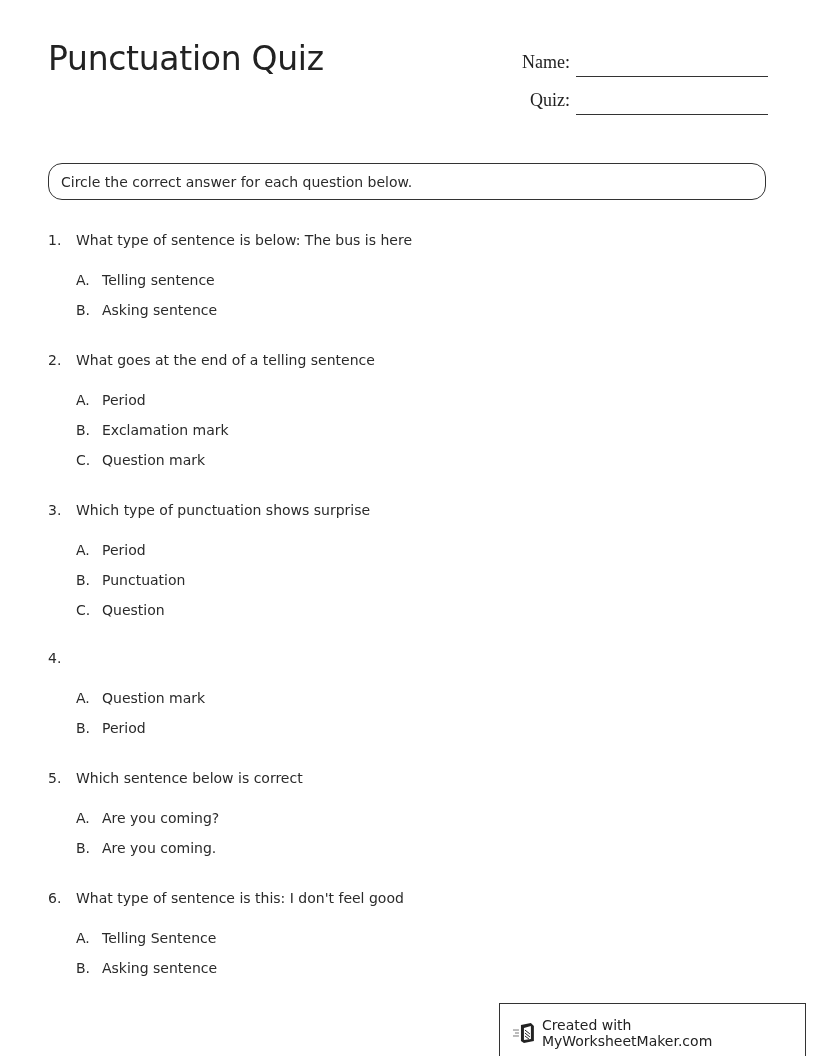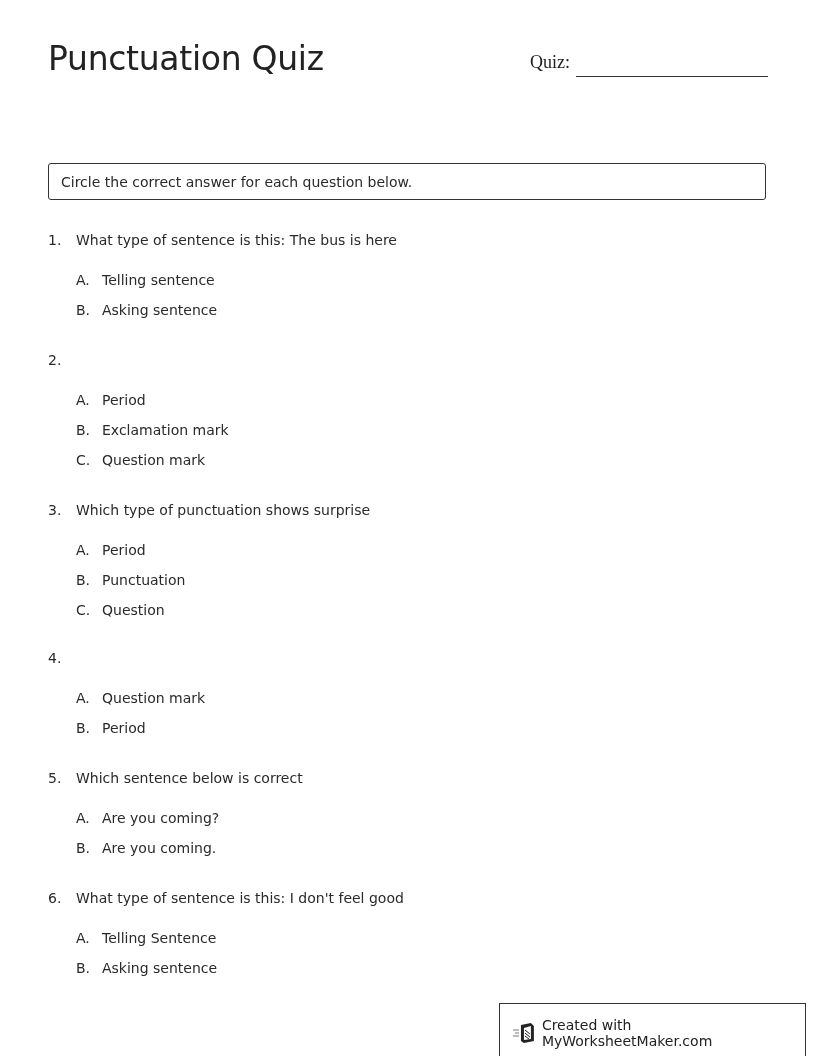--- a/index.html
+++ b/index.html
@@ -2,69 +2,74 @@
 <html><head>
 <meta charset="utf-8">
 <style>
   html, body { margin: 0; padding: 0; background: #ffffff; }
   body { width: 816px; height: 1056px; position: relative; overflow: hidden; color: #2a2a2a; font-family: "DejaVu Sans", sans-serif; }
   .title { position: absolute; left: 48px; top: 39px; font-size: 33px; font-weight: normal; letter-spacing: -0.3px; color: #222; margin: 0; font-family: "DejaVu Sans", sans-serif; }
   .fields { position: absolute; left: 500px; top: 52px; width: 268px; }
   .field-row { position: relative; height: 38px; }
   .field-label { position: absolute; right: 198px; top: 0; font-family: "Liberation Serif", serif; font-size: 18px; color: #222; white-space: nowrap; }
   .field-line { position: absolute; left: 76px; right: 0; top: 24px; border-bottom: 1px solid #333; height: 0; }
-  .instructions { position: absolute; left: 48px; top: 163px; width: 718px; height: 37px; border: 1px solid #333; border-radius: 3px; box-sizing: border-box; font-size: 14px; line-height: 36px; padding-left: 12px; color: #2a2a2a; }
+  .instructions { position: absolute; left: 48px; top: 163px; width: 718px; height: 37px; border: 1px solid #333; border-radius: 14px; box-sizing: border-box; font-size: 14px; line-height: 36px; padding-left: 12px; color: #2a2a2a; }
   .questions { position: absolute; left: 48px; top: 230px; width: 718px; }
   .q { font-size: 14px; }
   .q-line { position: relative; height: 20px; line-height: 20px; }
   .q-num { position: absolute; left: 0; top: 0; }
   .q-text { position: absolute; left: 28px; top: 0; white-space: nowrap; }
   .opts { margin-top: 20px; }
   .opt { position: relative; height: 20px; line-height: 20px; margin-bottom: 9.8px; }
   .opt-letter { position: absolute; left: 28px; top: 0; }
   .opt-text { position: absolute; left: 54px; top: 0; white-space: nowrap; }
   .footer { position: absolute; left: 499px; top: 1003px; width: 307px; height: 59px; border: 1px solid #333; box-sizing: border-box; display: flex; align-items: center; padding-left: 12px; font-size: 14px; color: #222; }
   .logo { width: 24px; height: 22px; margin-right: 6px; }
 </style>
 </head>
 <body>
 
 <h1 class="title">Punctuation Quiz</h1>
 
 <div class="fields">
   <div class="field-row">
+    <span class="field-label">Name:</span>
+    <div class="field-line"></div>
+  </div>
+  <div class="field-row">
     <span class="field-label">Quiz:</span>
     <div class="field-line"></div>
   </div>
 </div>
 
 <div class="instructions">Circle the correct answer for each question below.</div>
 
 <div class="questions">
 
   <div class="q" style="position:absolute; top:0; left:0; width:100%;">
     <div class="q-line">
         <span class="q-num">1.</span>
-        <span class="q-text">What type of sentence is this: The bus is here</span>
+        <span class="q-text">What type of sentence is below: The bus is here</span>
       </div>
     <div class="opts">
       <div class="opt">
           <span class="opt-letter">A.</span>
           <span class="opt-text">Telling sentence</span>
         </div>
       <div class="opt">
           <span class="opt-letter">B.</span>
           <span class="opt-text">Asking sentence</span>
         </div>
     </div>
   </div>
 
   <div class="q" style="position:absolute; top:120px; left:0; width:100%;">
     <div class="q-line">
         <span class="q-num">2.</span>
+        <span class="q-text">What goes at the end of a telling sentence</span>
       </div>
     <div class="opts">
       <div class="opt">
           <span class="opt-letter">A.</span>
           <span class="opt-text">Period</span>
         </div>
       <div class="opt">
           <span class="opt-letter">B.</span>
           <span class="opt-text">Exclamation mark</span>
         </div>

